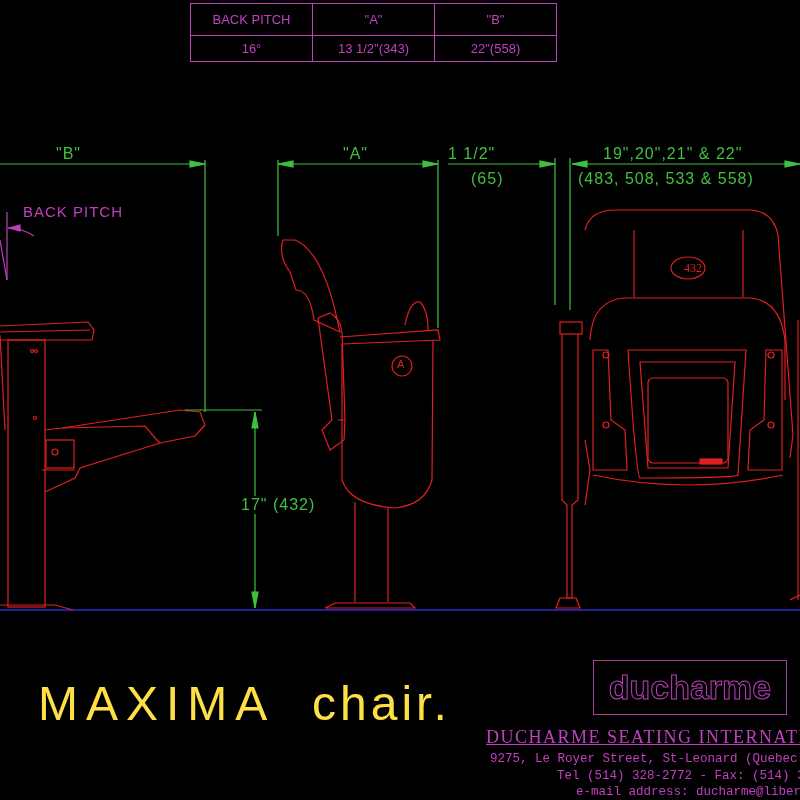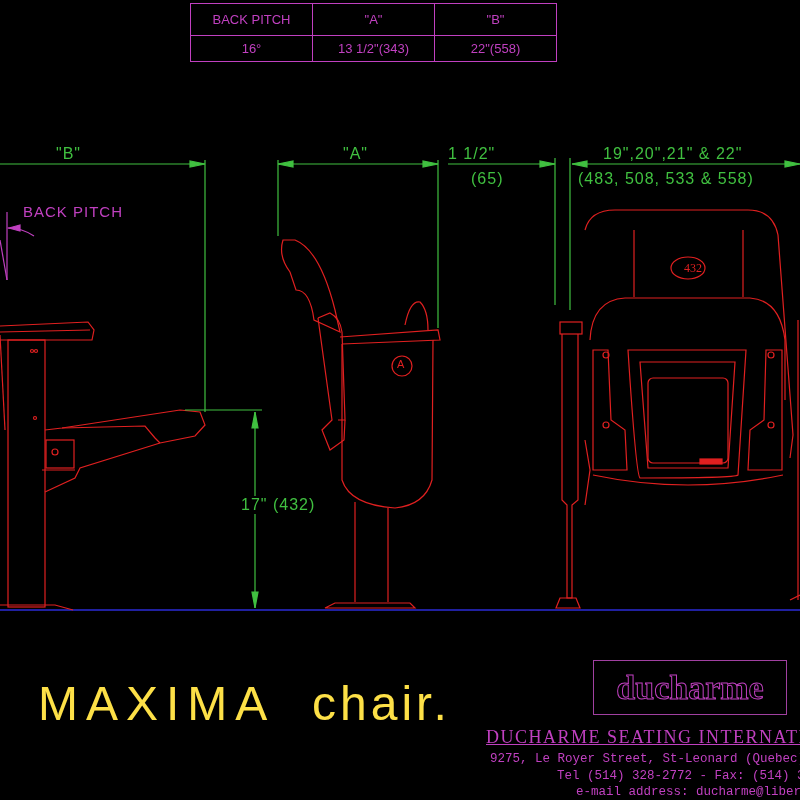--- a/index.html
+++ b/index.html
@@ -138,17 +138,17 @@
 <div class="abs dimtxt" style="left:241px; top:496px; background:#000;">17" (432)</div>
 
 <div class="abs" style="left:397px; top:358px; color:#e02020; font-family:'Liberation Sans',sans-serif; font-size:11px;">A</div>
 <div class="abs" style="left:676px; top:261px; color:#e02020; font-family:'Liberation Serif',serif; font-size:12px;margin-left:8px;">432</div>
 
 <div class="abs title" style="left:38px; top:676px;">
   <span>MAXIMA</span>
   <span style="margin-left:18px; letter-spacing:4px;">chair.</span>
 </div>
 
-<div class="abs logo" style="left:593px; top:660px; width:192px; height:53px; line-height:53px;font-family:Liberation Serif, serif;">ducharme</div>
+<div class="abs logo" style="left:593px; top:660px; width:192px; height:53px; line-height:53px;">ducharme</div>
 <div class="abs company" style="left:486px; top:727px;">DUCHARME SEATING INTERNATIONAL</div>
 <div class="abs addr" style="left:490px; top:752px;">9275, Le Royer Street, St-Leonard (Quebec) Canada</div>
 <div class="abs addr" style="left:557px; top:769px;">Tel (514) 328-2772 - Fax: (514) 328-</div>
 <div class="abs addr" style="left:576px; top:785px;">e-mail address: ducharme@liberty-l</div>
 
 </body></html>

